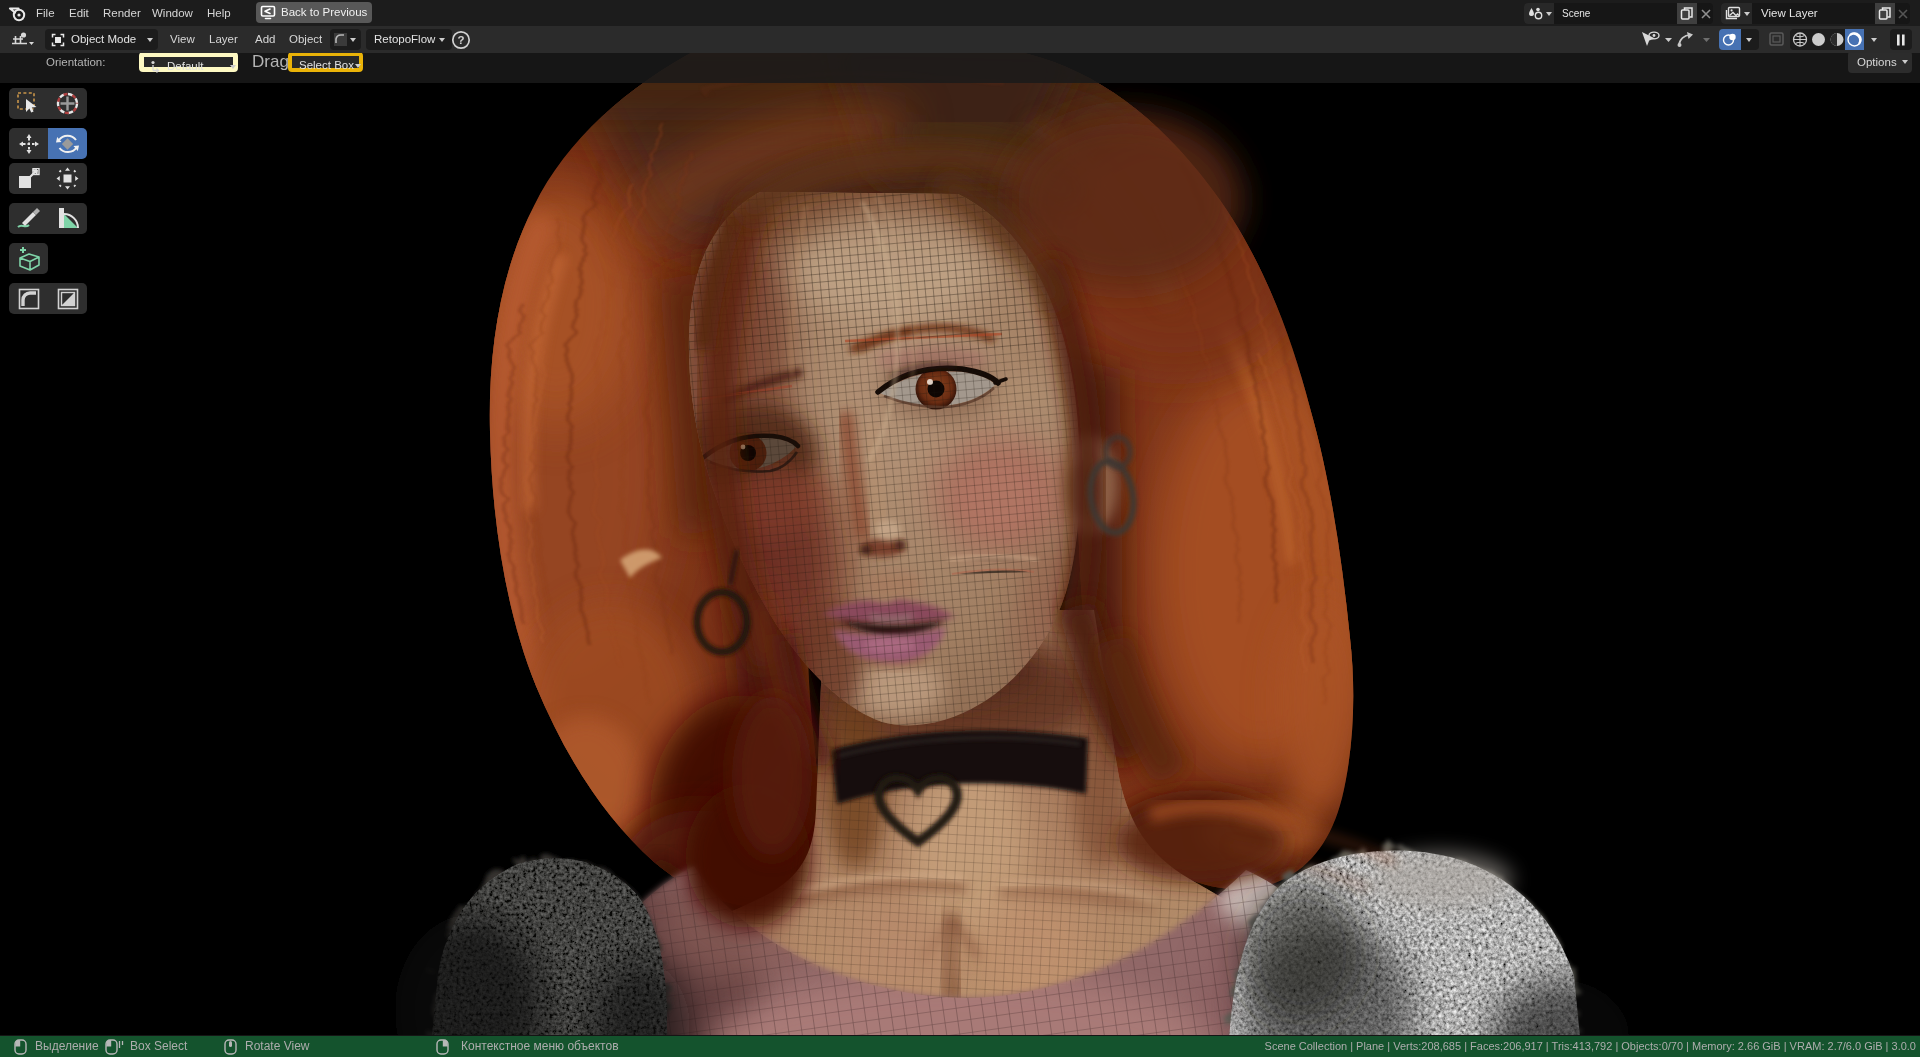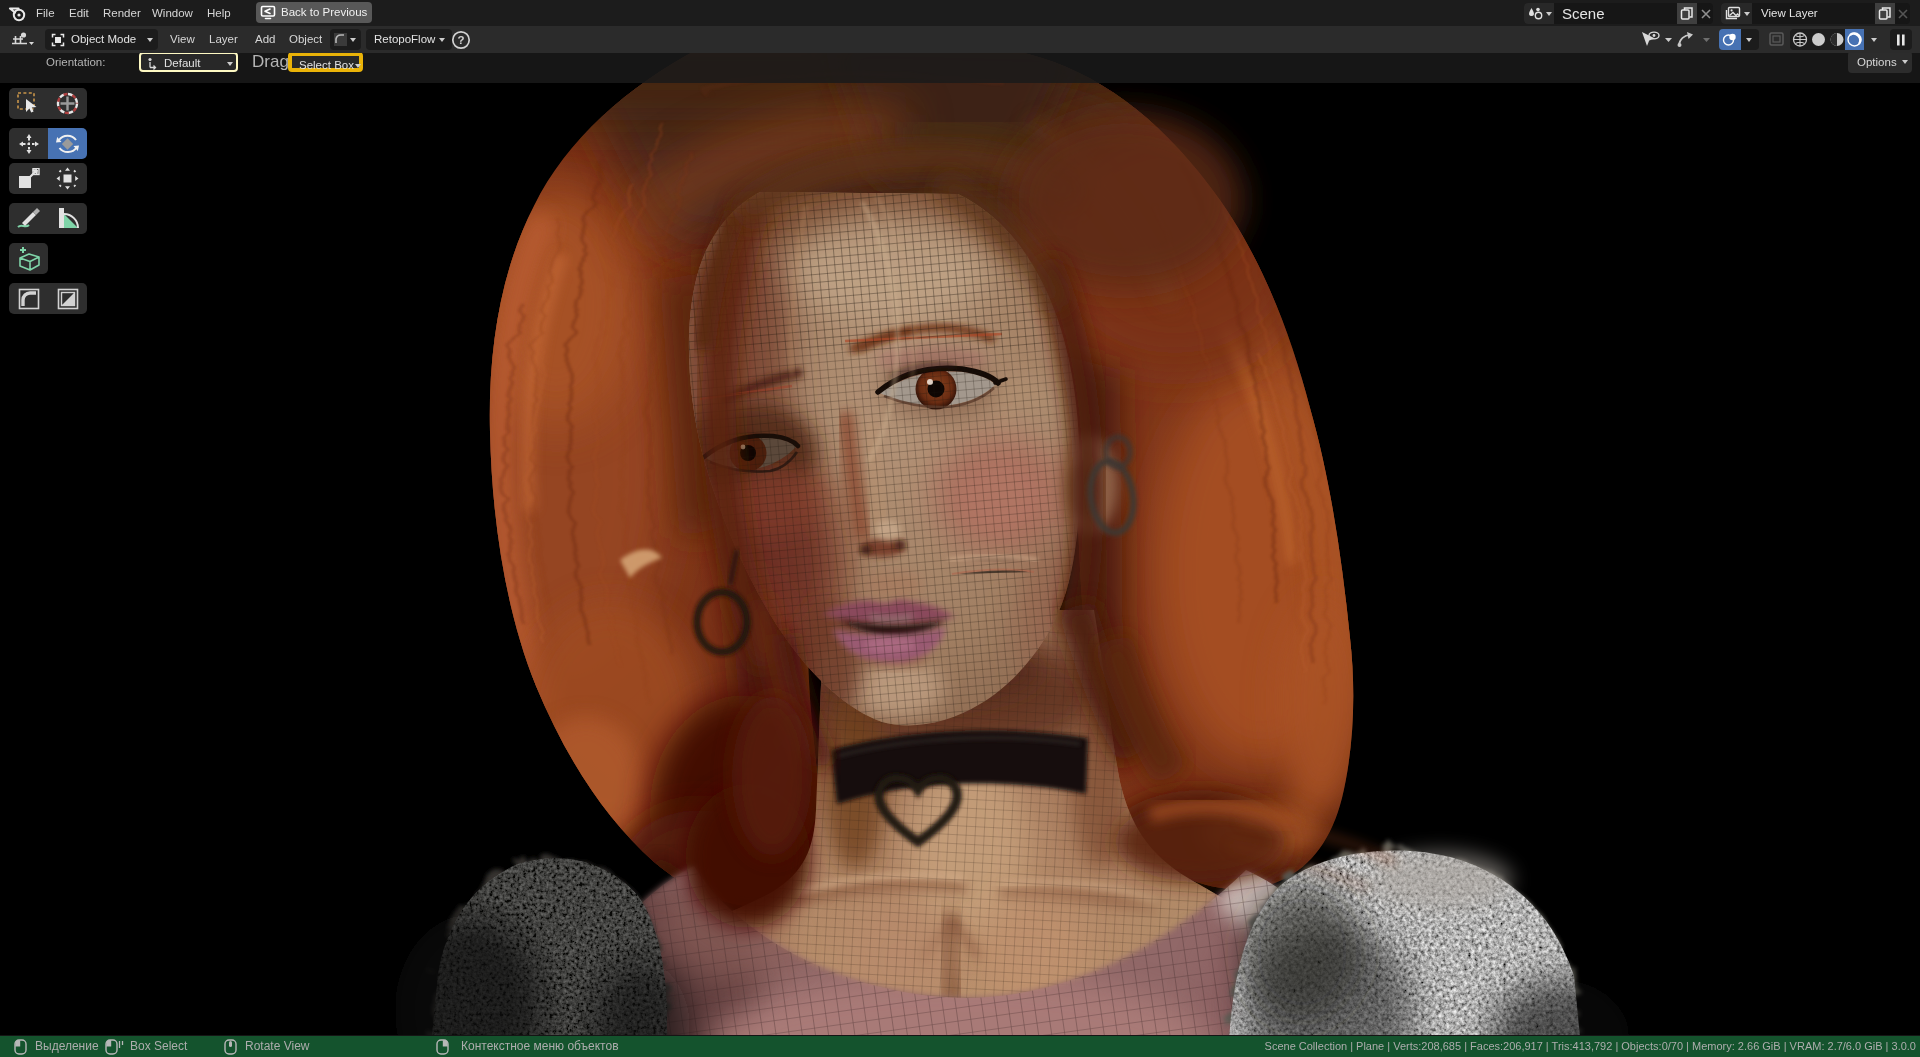--- a/index.html
+++ b/index.html
@@ -345,21 +345,21 @@
   </div>
 
   <div class="abs" style="left:1524px;top:3px;width:189px;height:21px;background:#161616;border-radius:4px;">
     <div class="abs" style="left:0;top:0;width:30px;height:21px;background:#282828;border-radius:4px 0 0 4px;"></div>
     <svg class="abs" style="left:3px;top:3px" width="17" height="15" viewBox="0 0 17 15">
       <path d="M 4.5 2 C 5.8 4.5 7 6 7 8.2 A 2.6 2.6 0 0 1 2 8.2 C 2 6 3.2 4.5 4.5 2 Z" fill="#e0e0e0"></path>
       <circle cx="11" cy="3.5" r="1.8" fill="#e0e0e0"></circle>
       <circle cx="11.5" cy="9.5" r="3.2" fill="none" stroke="#e0e0e0" stroke-width="1.4"></circle>
     </svg>
     <span class="abs chev" style="left:22px;top:9px;"></span>
-    <span class="abs" style="left:38px;top:0;line-height:21px;color:#e5e5e5;font-size:15px;">Scene</span>
+    <span class="abs" style="left:38px;top:0;line-height:21px;color:#e5e5e5;font-size:10px;">Scene</span>
     <div class="abs" style="left:153px;top:0;width:20px;height:21px;background:#3f3f3f;">
       <svg class="abs" style="left:3px;top:3px" width="14" height="15" viewBox="0 0 14 15">
         <rect x="1.5" y="4" width="7.5" height="9" rx="1" fill="none" stroke="#e8e8e8" stroke-width="1.5"></rect>
         <path d="M 4.5 4 L 4.5 2 L 12 2 L 12 11 L 9.5 11" fill="none" stroke="#e8e8e8" stroke-width="1.5"></path>
       </svg>
     </div>
     <svg class="abs" style="left:176px;top:5px" width="12" height="12" viewBox="0 0 12 12">
       <path d="M 2 2 L 10 10 M 10 2 L 2 10" stroke="#8f8f8f" stroke-width="1.6"></path>
     </svg>
   </div>
@@ -460,21 +460,21 @@
   <div class="abs" style="left:1890px;top:3px;width:22px;height:21px;background:#1c1c1c;border-radius:4px;">
     <svg class="abs" style="left:6px;top:5px" width="10" height="12" viewBox="0 0 10 12">
       <rect x="1" y="0.5" width="2.6" height="11" fill="#e8e8e8"></rect>
         <rect x="6" y="0.5" width="2.6" height="11" fill="#e8e8e8"></rect>
     </svg>
   </div>
 </div>
 
 <div id="topbar3" class="abs">
   <span class="abs lbl" style="left:46px;top:0;line-height:26px;font-size:11.5px;">Orientation:</span>
-  <div class="abs" style="left:139px;top:3px;width:99px;height:20px;background:#282828;border:2px solid #fef9c3;border-radius:4px;box-sizing:border-box;">
+  <div class="abs" style="left:139px;top:3px;width:99px;height:20px;background:#282828;border:5px solid #fef9c3;border-radius:4px;box-sizing:border-box;">
     <svg class="abs" style="left:4px;top:2px" width="15" height="15" viewBox="0 0 15 15">
       <circle cx="5" cy="3.5" r="1.6" fill="#d8d8d8"></circle>
       <path d="M 5 6 L 5 11.5 M 5 11.5 L 10 11.5 M 8.5 9.5 L 10.5 11.5 L 8.5 13.5" fill="none" stroke="#d8d8d8" stroke-width="1.3"></path>
     </svg>
     <span class="abs" style="left:23px;top:0;line-height:19px;color:#e0e0e0;font-size:11.5px;">Default</span>
     <span class="abs chev" style="left:86px;top:8px;"></span>
   </div>
   <span class="abs lbl" style="left:252px;top:0;line-height:26px;font-size:17px;">Drag:</span>
   <div class="abs" style="left:288px;top:3px;width:75px;height:20px;background:#282828;border:4px solid #eab308;border-radius:4px;box-sizing:border-box;">
     <span class="abs" style="left:7px;top:0;line-height:19px;color:#e0e0e0;font-size:11.5px;">Select Box</span>

